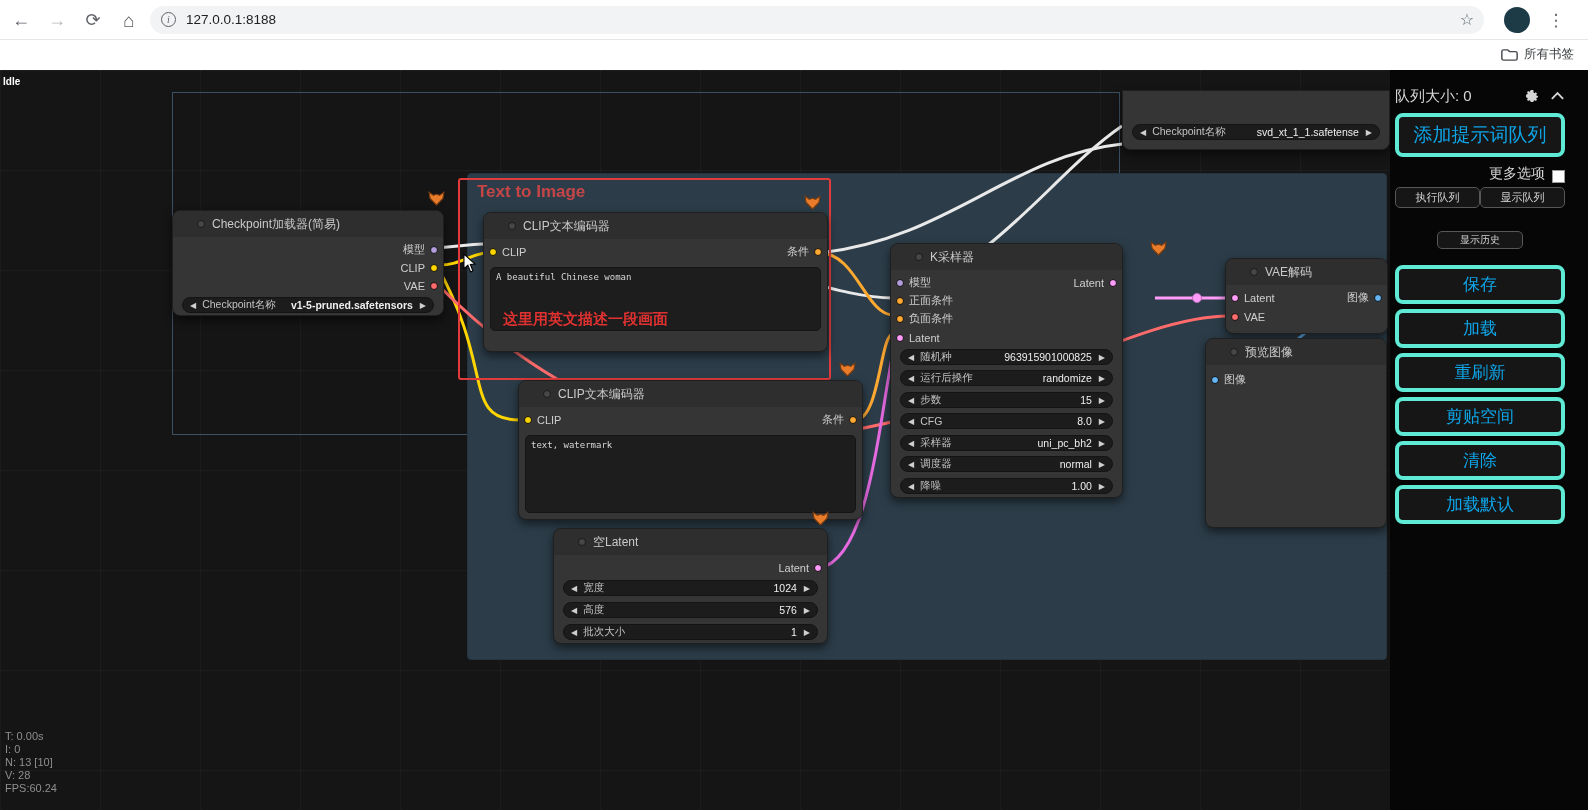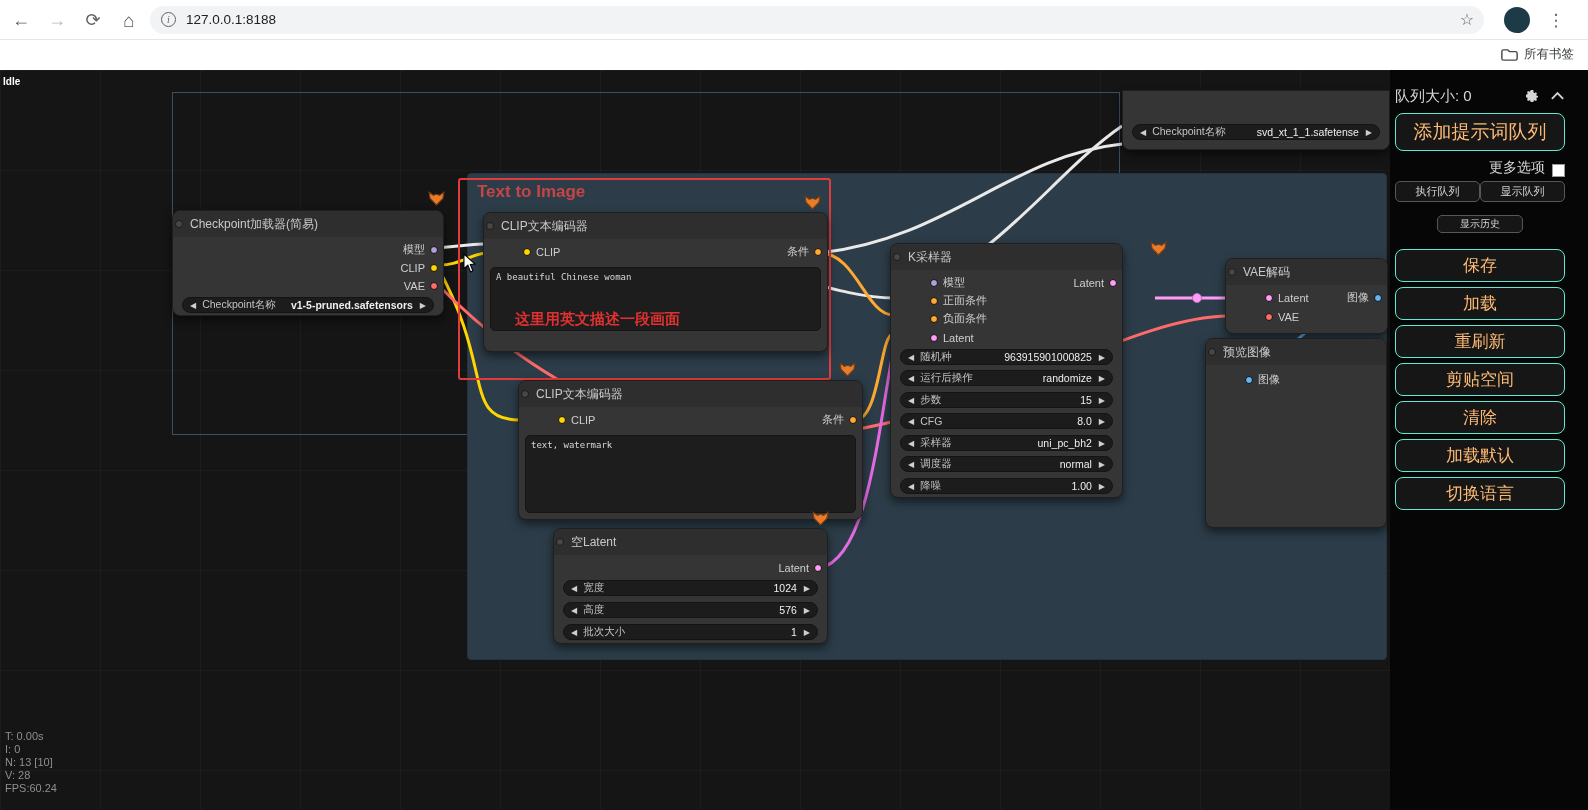--- a/index.html
+++ b/index.html
@@ -24,48 +24,48 @@
             background-size:100px 100px; }
   #idlelbl { position:absolute; left:3px; top:6px; color:#fff; font-size:10px; font-weight:bold;}
   #selrect { position:absolute; left:172px; top:22px; width:948px; height:343px; border:1px solid rgba(100,140,180,.5);}
   #groupbox { position:absolute; left:467px; top:103px; width:920px; height:487px; background:#2c3d49; border:1px solid #243440; border-radius:4px;}
   #redgroup { position:absolute; left:458px; top:108px; width:373px; height:202px; border:2px solid #e23b3b; border-radius:3px;}
   #redtitle { position:absolute; left:17px; top:2px; font-size:17px; color:rgba(224,70,70,.85); font-weight:bold;}
 
   #wires { position:absolute; left:0; top:0; width:1588px; height:740px; pointer-events:none;}
 
   .node { position:absolute; background:#353535; border:1px solid #1f1f1f; border-radius:8px; box-shadow:0 4px 10px rgba(0,0,0,.55); }
-  .ntitle { height:26px; display:flex; align-items:center; gap:7px; padding:0 2px; background:#2e2e2e; border-radius:8px 8px 0 0; color:#c9c9c9; font-size:12px; }
+  .ntitle { height:26px; display:flex; align-items:center; gap:7px; padding:0 24px; background:#2e2e2e; border-radius:8px 8px 0 0; color:#c9c9c9; font-size:12px; }
   .tdot { width:8px; height:8px; border-radius:50%; background:#474747; border:1px solid #1a1a1a; flex:0 0 auto;}
-  .srow { position:absolute; left:0; right:0; height:17px; display:flex; align-items:center; gap:5px; padding:0 5px; color:#cfcfcf; font-size:11px;margin-left:34px;}
+  .srow { position:absolute; left:0; right:0; height:17px; display:flex; align-items:center; gap:5px; padding:0 5px; color:#cfcfcf; font-size:11px;}
   .srow.out { justify-content:flex-end; }
   .srow.both { justify-content:space-between; }
   .inpair,.outpair { display:flex; align-items:center; gap:5px;}
   .dot { width:8px; height:8px; border-radius:50%; border:1px solid #111; flex:0 0 auto;}
   .c-model{background:#b39ddb} .c-clip{background:#ffd500} .c-vae{background:#ff6b6b}
   .c-cond{background:#ffa931} .c-latent{background:#ff9cf9} .c-image{background:#64b5f6}
 
   .wpill { position:absolute; left:9px; right:9px; height:16px; background:#1c1c1c; border:1px solid #141414; border-radius:9px; display:flex; align-items:center; padding:0 7px; font-size:10.5px; color:#c2c2c2;}
   .warr { font-size:8px; color:#cfcfcf; cursor:pointer;}
   .wlabel { margin-left:6px;}
   .wval { margin-left:auto; margin-right:7px; color:#eee;}
   .txtarea { position:absolute; left:6px; right:6px; background:#1d1d1d; border:1px solid #151515; border-radius:5px; color:#d6d6d6; font-family:"DejaVu Sans Mono",monospace; font-size:9px; padding:4px 5px; }
   .fox { position:absolute; width:17px; height:17px; }
 
   #stats { position:absolute; left:5px; top:660px; color:#8f8f8f; font-size:11px; line-height:13px;}
 
   
   #rightmask { position:absolute; left:1390px; top:70px; width:198px; height:740px; background:#060606;}
   #menu { position:absolute; left:1395px; top:86px; width:170px; }
   .mrow1 { display:flex; align-items:center; color:#d6d6d6; font-size:15px; height:20px;}
-  .btn { width:100%; background:#161616; border:1px solid #5eead4; border-radius:8px; color:#fdba74; font-size:17px; text-align:center; padding:4px 0; margin-bottom:5px; cursor:pointer; font-family:"Liberation Sans",sans-serif;}
+  .btn { width:100%; background:#161616; border:4px solid #5eead4; border-radius:8px; color:#0ea5e9; font-size:17px; text-align:center; padding:4px 0; margin-bottom:5px; cursor:pointer; font-family:"Liberation Sans",sans-serif;}
   #queuebtn { font-size:19px; padding:5px 0; margin-top:7px; margin-bottom:6px;}
   .optrow { display:flex; justify-content:flex-end; align-items:flex-end; gap:7px; color:#d6d6d6; font-size:14px; height:20px; margin-bottom:4px;}
   .chk { width:13px; height:13px; background:#fff; border:1px solid #999; }
-  .dualrow { display:flex; margin-bottom:13px;}
+  .dualrow { display:flex; margin-bottom:23px;}
   .sbtn { flex:1; background:#161616; border:1px solid #575757; border-radius:5px; color:#d6d6d6; font-size:11px; text-align:center; padding:2px 0; cursor:pointer;}
   .histwrap { display:flex; justify-content:center; margin-bottom:16px;}
   .hist { width:86px; background:#161616; border:1px solid #575757; border-radius:5px; color:#d6d6d6; font-size:10px; text-align:center; padding:1px 0; cursor:pointer;}
   #managerbtn { margin-top:43px; }
   #sharebtn { background:linear-gradient(90deg,#00c9ff,#3efa7d); color:#10343c; border:1px solid #2a2a2a; }
 </style>
 </head>
 <body>
 
 <div id="toolbar">
@@ -158,21 +158,21 @@
           <span class="dot c-clip"></span>
           <span>CLIP</span>
         </span>
       <span class="outpair">
           <span>条件</span>
           <span class="dot c-cond"></span>
         </span>
     </div>
     <div class="txtarea" style="top:54px;height:64px;">
       <span>A beautiful Chinese woman</span>
-      <div style="position:absolute;left:24px;top:42px;font-family:'Liberation Sans',sans-serif;font-size:15px;font-weight:bold;color:#e03131;text-align:center;">这里用英文描述一段画面</div>
+      <div style="position:absolute;left:12px;top:42px;font-family:'Liberation Sans',sans-serif;font-size:15px;font-weight:bold;color:#e03131;text-align:center;">这里用英文描述一段画面</div>
     </div>
   </div>
 
   <div class="node" style="left:518px;top:310px;width:345px;height:140px;">
     <div class="ntitle">
         <span class="tdot"></span>
         <span>CLIP文本编码器</span>
       </div>
     <div class="srow both" style="top:30px;">
       <span class="inpair">
@@ -374,14 +374,13 @@
   </div>
   <div class="histwrap">
       <div class="hist">显示历史</div>
     </div>
   <div class="btn">保存</div>
   <div class="btn">加载</div>
   <div class="btn">重刷新</div>
   <div class="btn">剪贴空间</div>
   <div class="btn">清除</div>
   <div class="btn">加载默认</div>
-  <div class="btn">切换语言</div>
 </div>
 
 </body></html>

